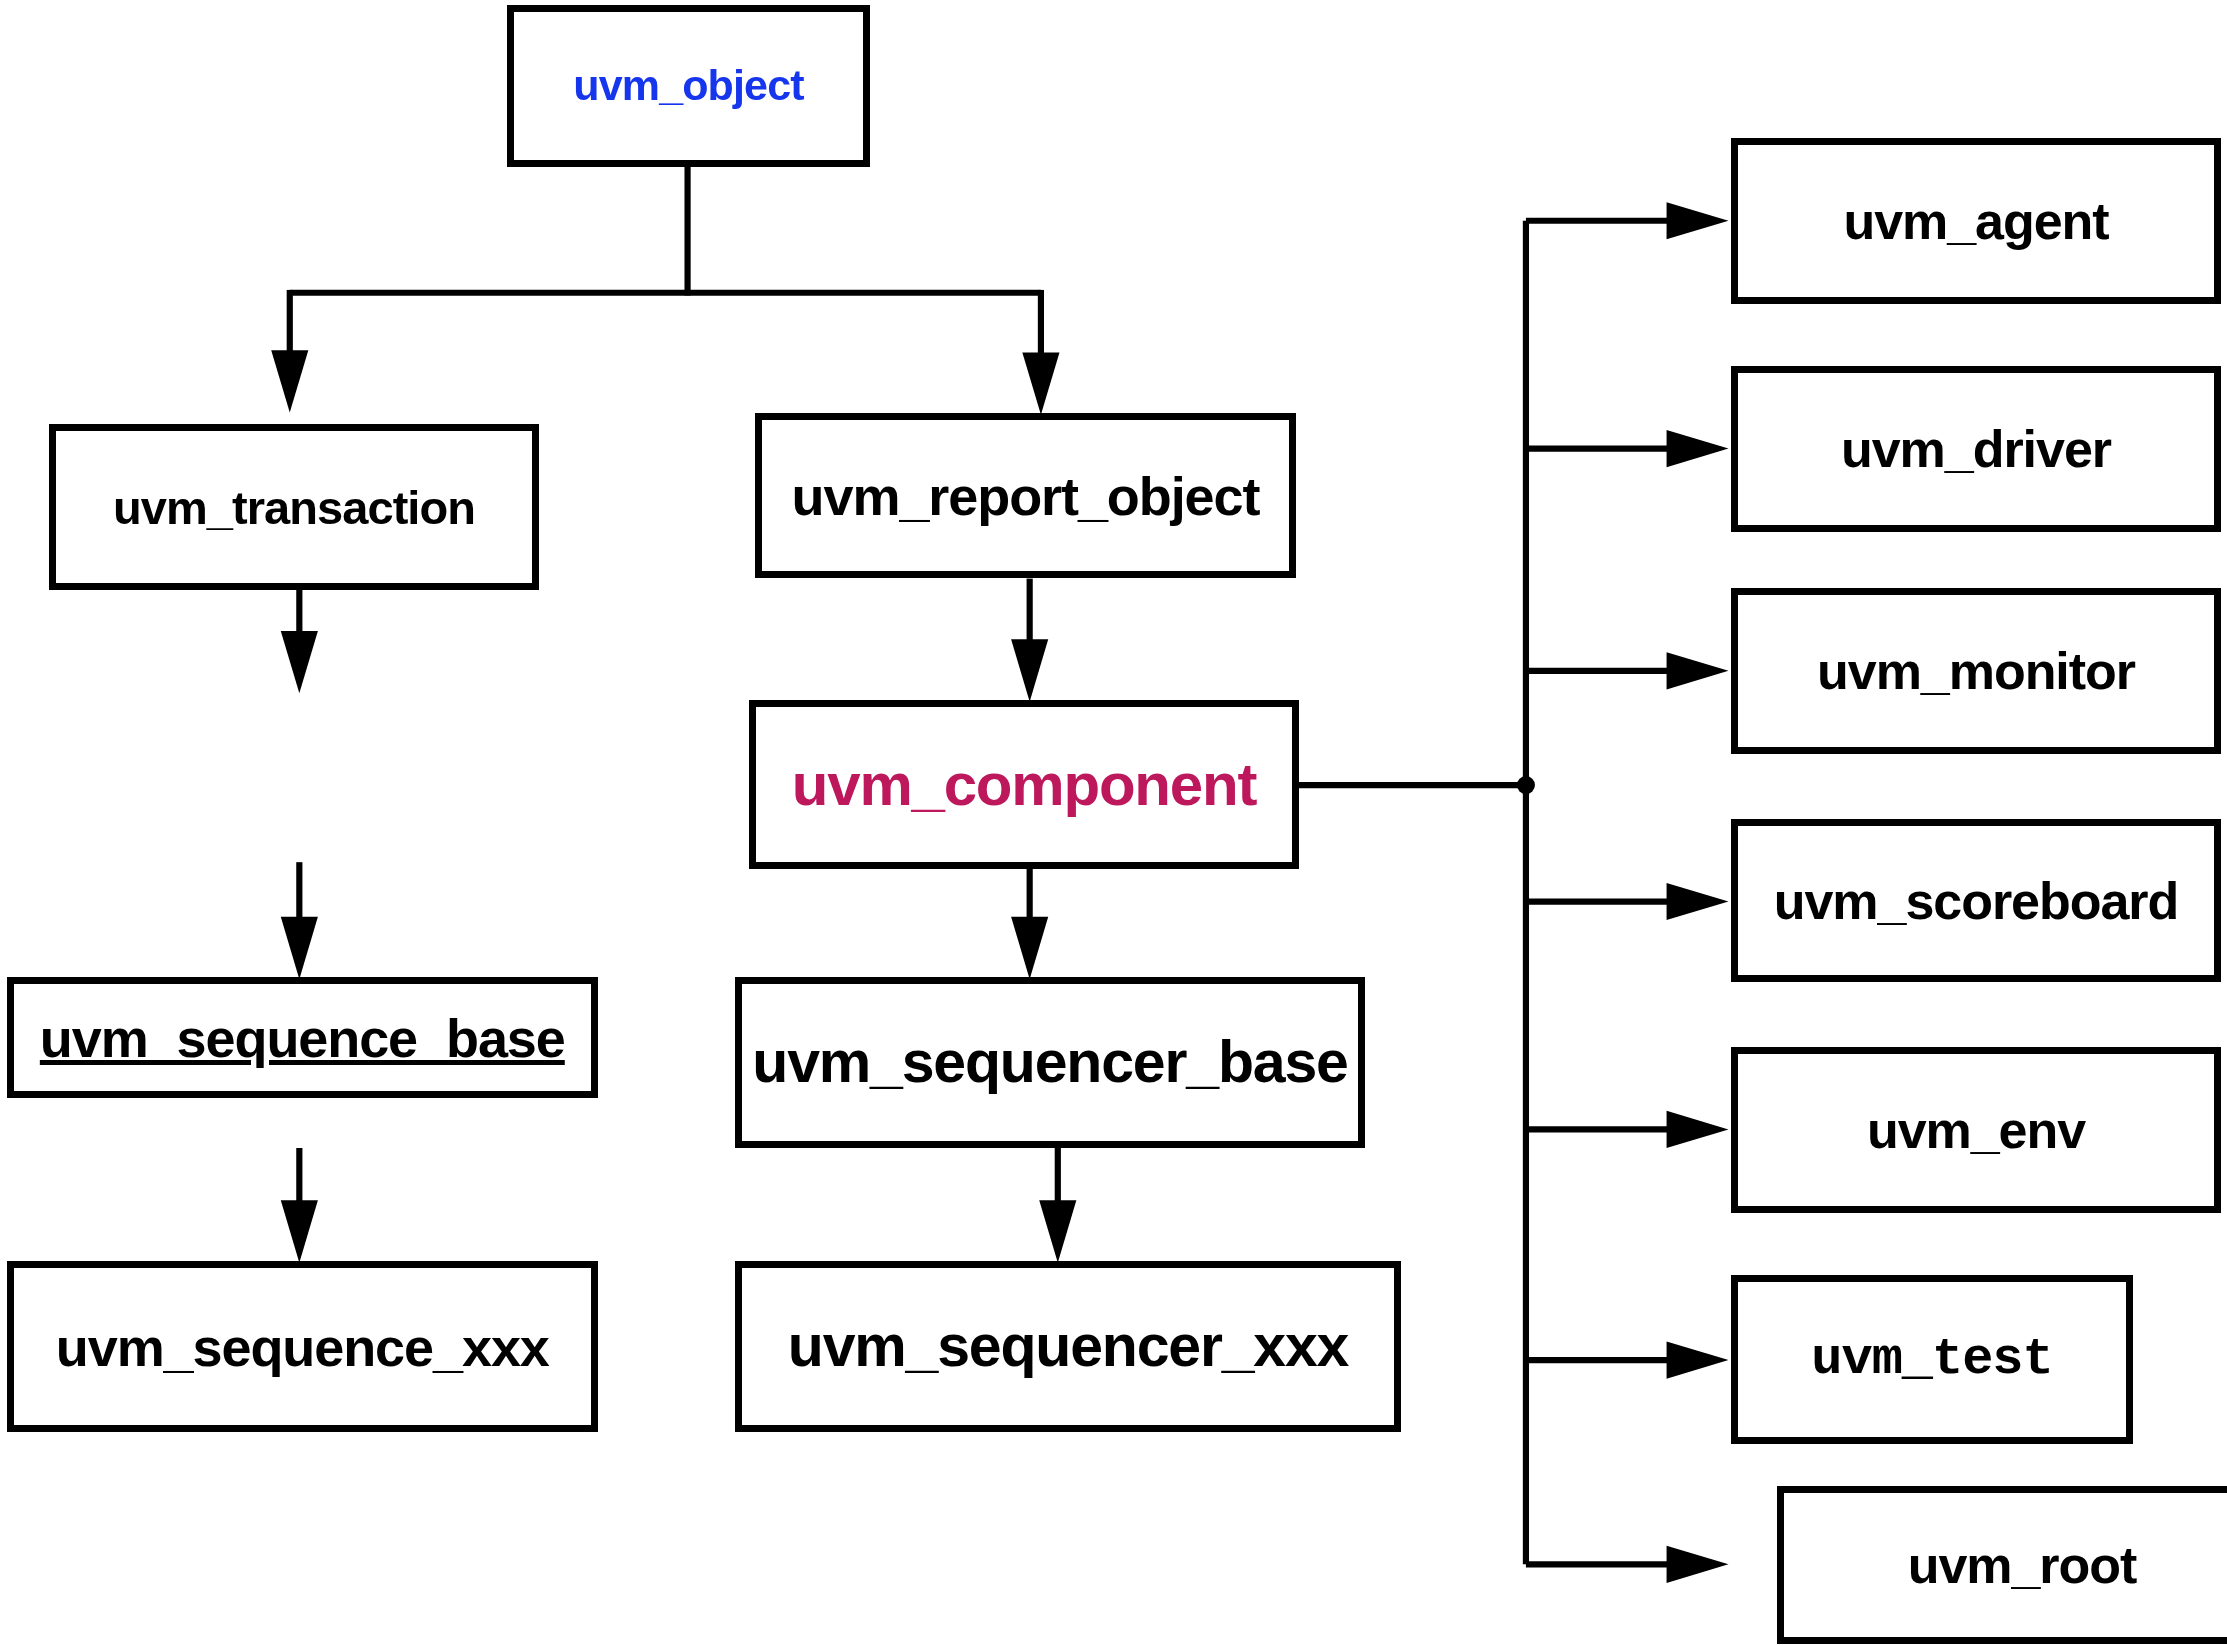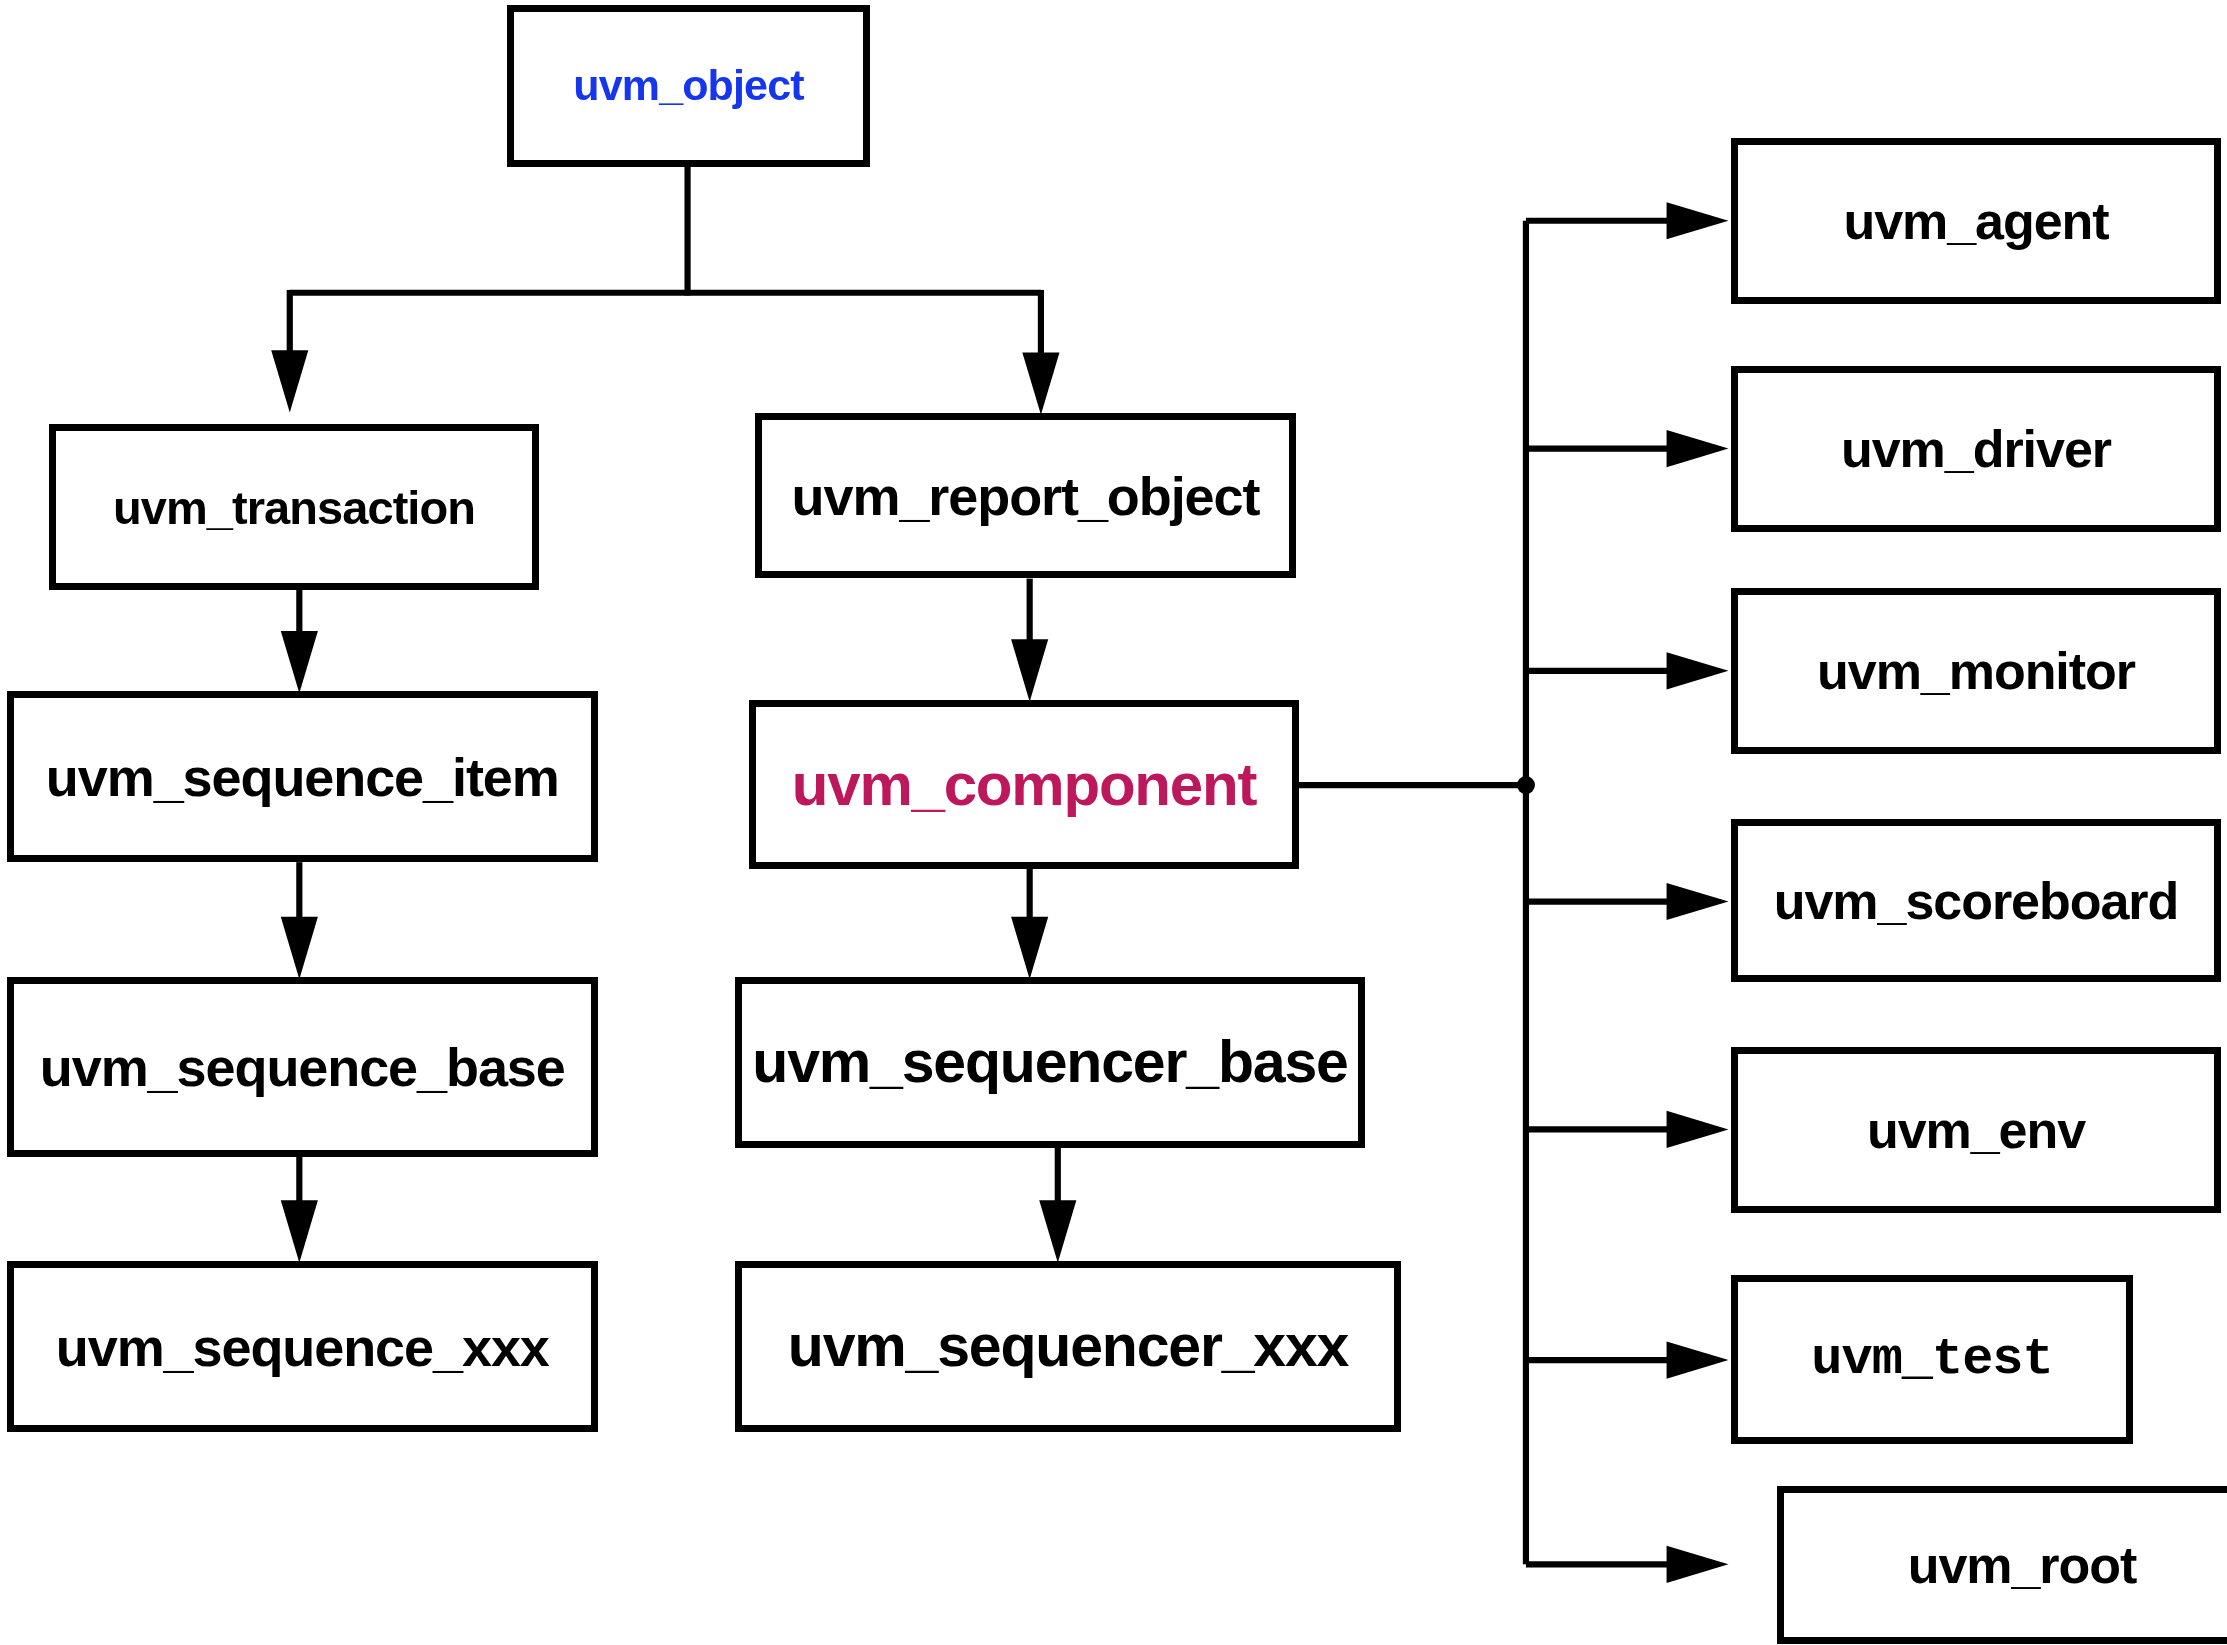--- a/index.html
+++ b/index.html
@@ -23,21 +23,21 @@
     font-weight:bold;
     letter-spacing:-0.02em;
     color:#000;
     white-space:nowrap;
     line-height:1;
   }
   
   .n-object        {left:507px;  top:4.5px;    width:363px;  height:162px;}
   .n-transaction   {left:49px;   top:411px;  width:490px;  height:166px;margin-top:13px;}
   .n-seq-item      {left:6.8px;   top:691px; width:591px; height:171px;}
-  .n-seq-base      {left:6.8px;   top:977px; width:591px; height:180px;}
+  .n-seq-base      {left:6.8px;   top:977px; width:591px; height:121px;text-decoration:underline;}
   .n-seq-xxx       {left:6.8px;   top:1261px; width:591px; height:171px;}
   .n-report-object {left:755px; top:413px;  width:541px;  height:165px;}
   .n-component     {left:749px; top:700px; width:550px;  height:169px;}
   .n-sequencer-base{left:735px; top:977px; width:630px; height:171px;}
   .n-sequencer-xxx {left:735px; top:1261px; width:666px; height:171px;}
   .n-agent         {left:1731px; top:138px;  width:490px;  height:166px;}
   .n-driver        {left:1731px; top:366px;  width:490px;  height:166px;}
   .n-monitor       {left:1731px; top:588px; width:490px;  height:166px;}
   .n-scoreboard    {left:1731px; top:819px; width:490px;  height:163px;}
   .n-env           {left:1731px; top:1047px; width:490px;  height:166px;}
@@ -104,23 +104,20 @@
   </svg>
 
   <div class="node n-object">
     <span class="lbl fs76" style="color: rgb(22, 54, 238);">uvm_object</span>
   </div>
 
   <div class="node n-transaction">
     <span class="lbl fs84" style="color: rgb(0, 0, 0);">uvm_transaction</span>
   </div>
 
-  <div class="node n-seq-item">
-    <span class="lbl fs96" style="color: rgb(0, 0, 0);">uvm_sequence_item</span>
-  </div>
 
   <div class="node n-seq-base">
     <span class="lbl fs96" style="color: rgb(0, 0, 0);">uvm_sequence_base</span>
   </div>
 
   <div class="node n-seq-xxx">
     <span class="lbl fs96" style="color: rgb(0, 0, 0);">uvm_sequence_xxx</span>
   </div>
 
   <div class="node n-report-object">

